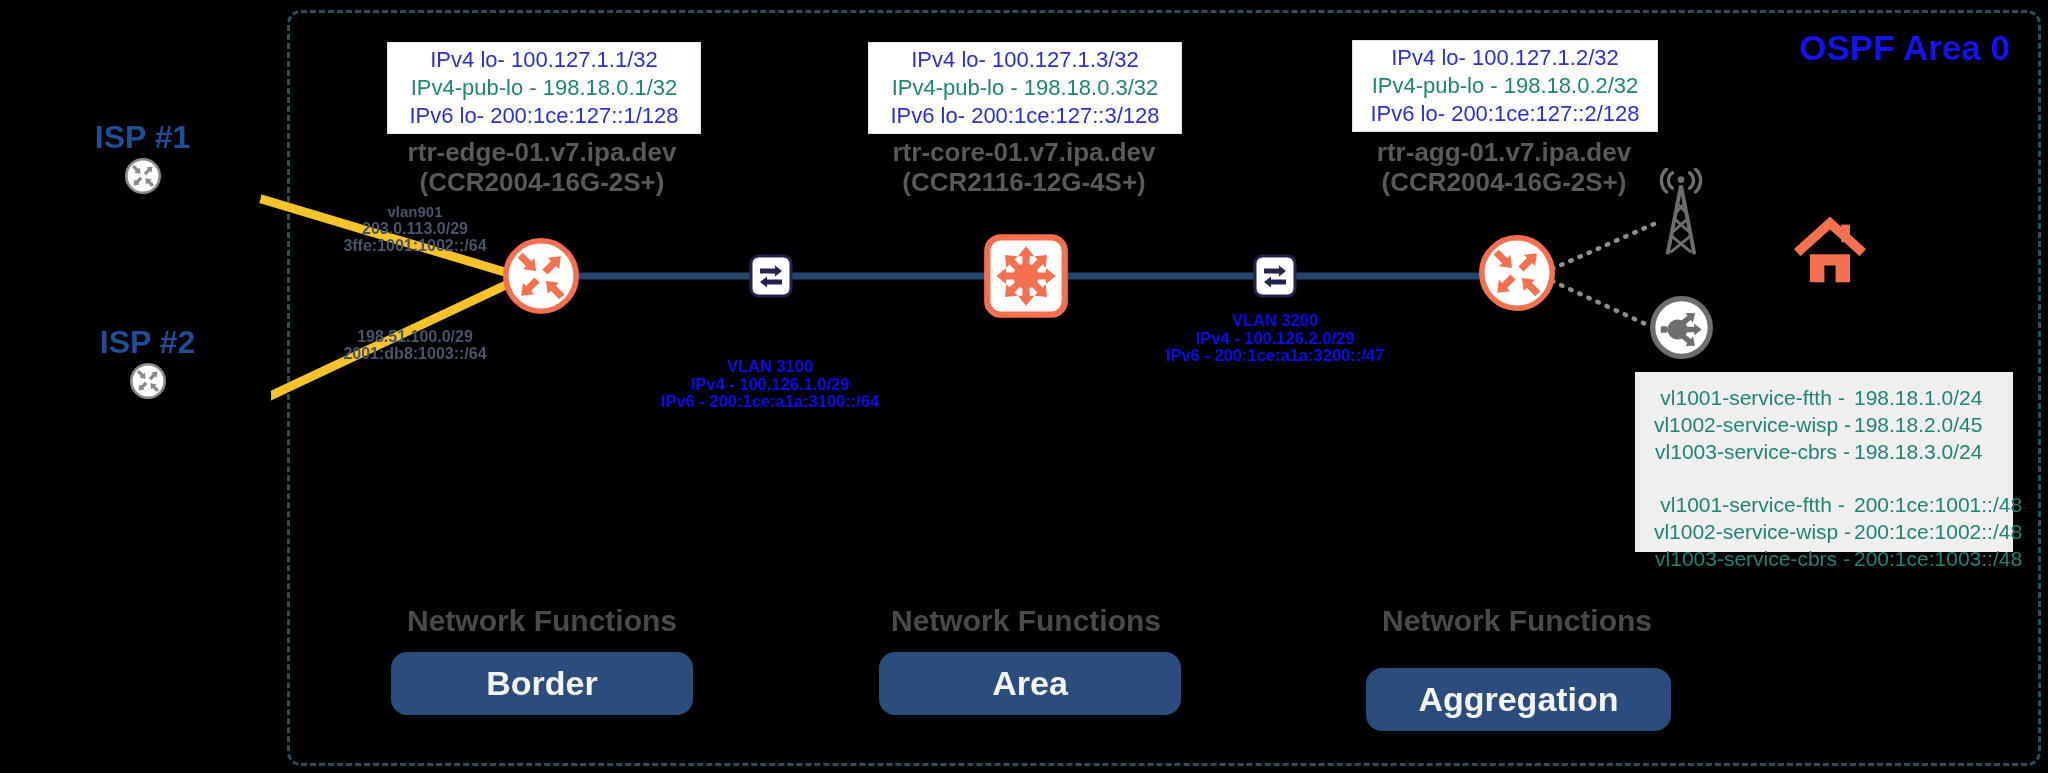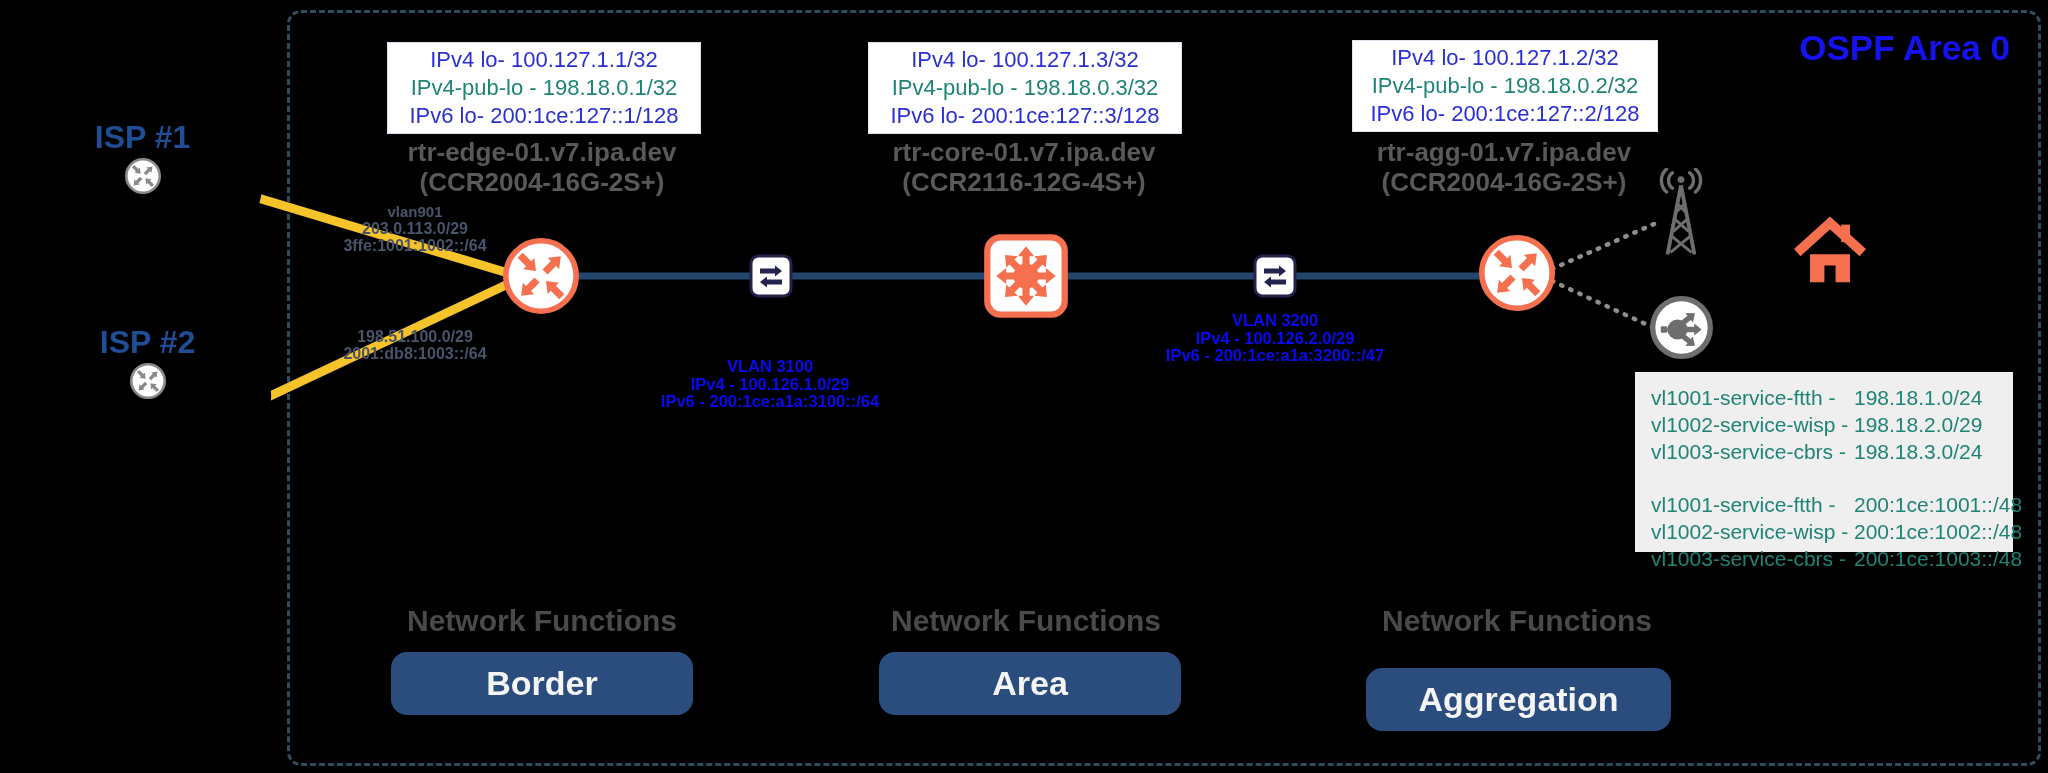--- a/index.html
+++ b/index.html
@@ -226,28 +226,28 @@
   <svg class="abs node tower-icon" style="left:1642px;top:168px;" width="78" height="96" viewBox="0 0 80 100">
       <use href="#sym-tower"></use>
     </svg>
   <svg class="abs node hub-icon" style="left:1648px;top:294px;" width="67" height="67" viewBox="0 0 100 100">
       <use href="#sym-hub"></use>
     </svg>
   <svg class="abs node house-icon" style="left:1790px;top:213px;" width="80" height="76" viewBox="0 0 100 90">
       <use href="#sym-house"></use>
     </svg>
 
-  <div class="abs svcbox" style="left:1635px;top:372px;width:362px;height:168px;">
+  <div class="abs svcbox" style="left:1635px;top:372px;width:362px;height:168px;text-align:center;">
     <div class="svcrow">
       <span class="n">vl1001-service-ftth -</span>
       <span>198.18.1.0/24</span>
     </div>
     <div class="svcrow">
       <span class="n">vl1002-service-wisp -</span>
-      <span>198.18.2.0/29</span>
+      <span>198.18.2.0/45</span>
     </div>
     <div class="svcrow">
       <span class="n">vl1003-service-cbrs -</span>
       <span>198.18.3.0/24</span>
     </div>
     <div class="svcgap"></div>
     <div class="svcrow">
       <span class="n">vl1001-service-ftth -</span>
       <span>200:1ce:1001::/48</span>
     </div>

